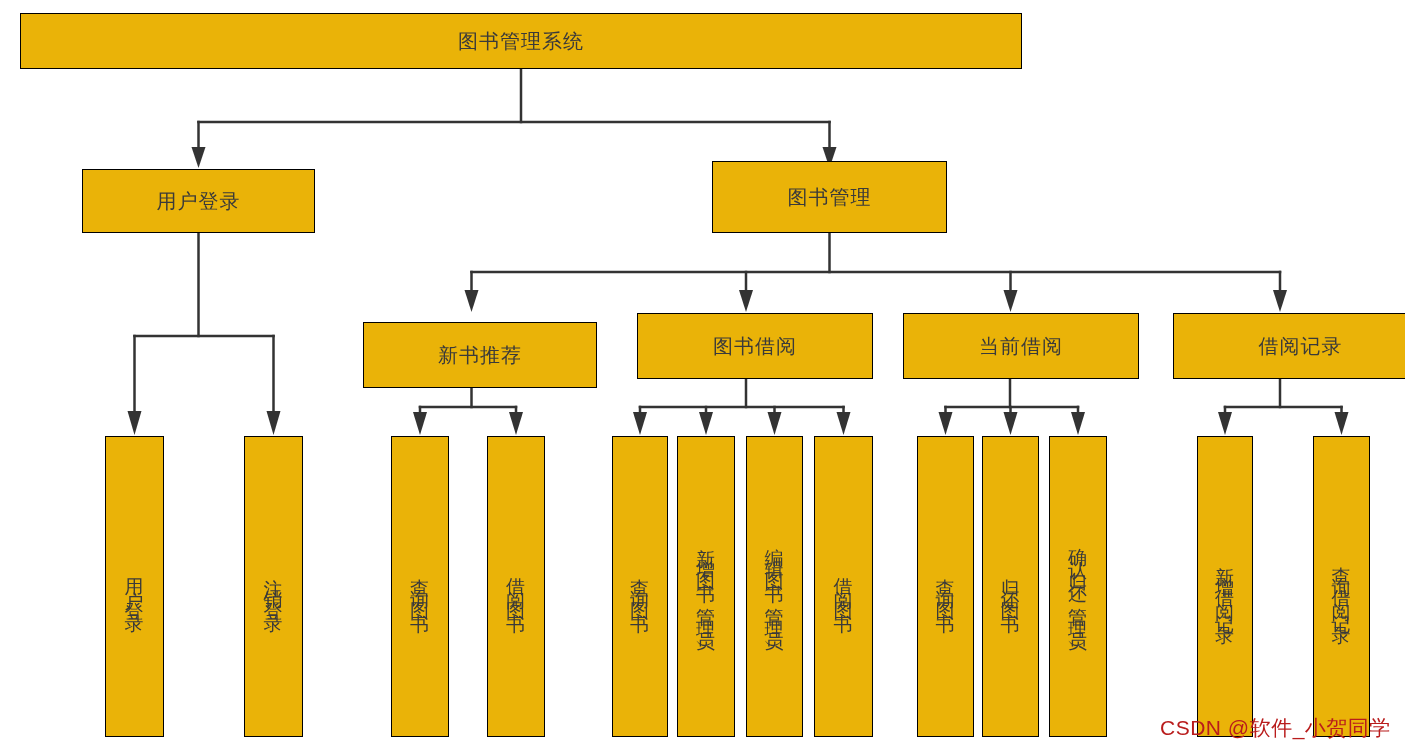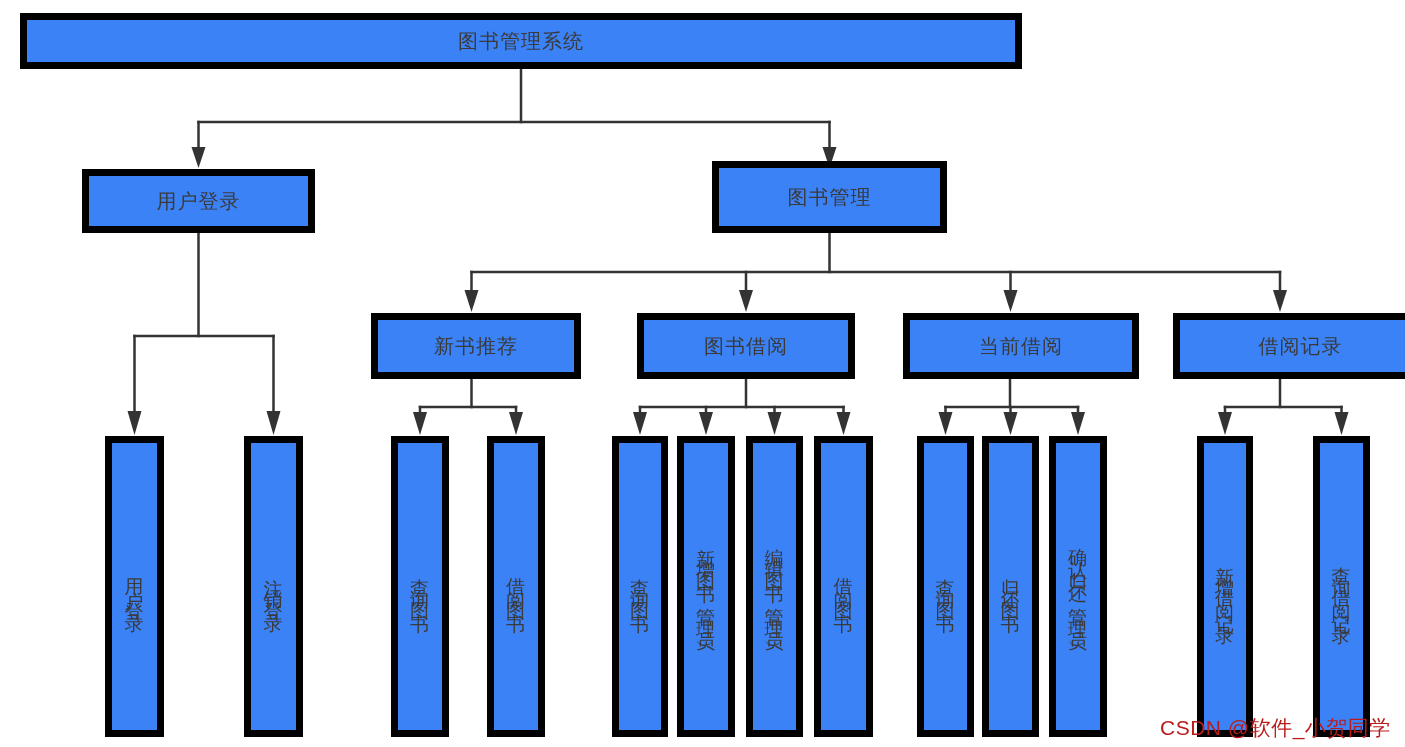--- a/index.html
+++ b/index.html
@@ -18,22 +18,22 @@
   .wires {
     position: absolute;
     left: 0; top: 0;
     width: 1405px;
     height: 747px;
     z-index: 1;
   }
   .box {
     position: absolute;
     box-sizing: border-box;
-    border: 7px solid #000000;
-    background: #3b82f6;
+    border: 1px solid #000000;
+    background: #eab308;
     color: #3a3a3a;
     display: flex;
     align-items: center;
     justify-content: center;
     z-index: 2;
   }
   .hnode {
     font-size: 20px;
     letter-spacing: 1px;
     white-space: nowrap;
@@ -132,22 +132,22 @@
       <polygon points="1218,412 1232,412 1225,435"></polygon>
       <polygon points="1334.5,412 1348.5,412 1341.5,435"></polygon>
     </g>
   </svg>
 
   <div class="box hnode" style="left:20px; top:13px; width:1002px; height:56px;">图书管理系统</div>
 
   <div class="box hnode" style="left:82px; top:169px; width:233px; height:64px;">用户登录</div>
   <div class="box hnode" style="left:712px; top:161px; width:235px; height:72px;">图书管理</div>
 
-  <div class="box hnode" style="left:363px; top:313px; width:210px; height:66px;margin-left:8px;">新书推荐</div>
-  <div class="box hnode" style="left:637px; top:313px; width:218px; height:66px;">图书借阅</div>
+  <div class="box hnode" style="left:363px; top:322px; width:234px; height:66px;">新书推荐</div>
+  <div class="box hnode" style="left:637px; top:313px; width:236px; height:66px;">图书借阅</div>
   <div class="box hnode" style="left:903px; top:313px; width:236px; height:66px;">当前借阅</div>
   <div class="box hnode" style="left:1173px; top:313px; width:255px; height:66px;">借阅记录</div>
 
   <div class="box leaf" style="left:105px; top:436px; width:59px; height:301px;">用户登录</div>
   <div class="box leaf" style="left:244px; top:436px; width:59px; height:301px;">注销登录</div>
 
   <div class="box leaf" style="left:391px; top:436px; width:58px; height:301px;">查询图书</div>
   <div class="box leaf" style="left:487px; top:436px; width:58px; height:301px;">借阅图书</div>
 
   <div class="box leaf" style="left:612px; top:436px; width:56px; height:301px;">查询图书</div>

